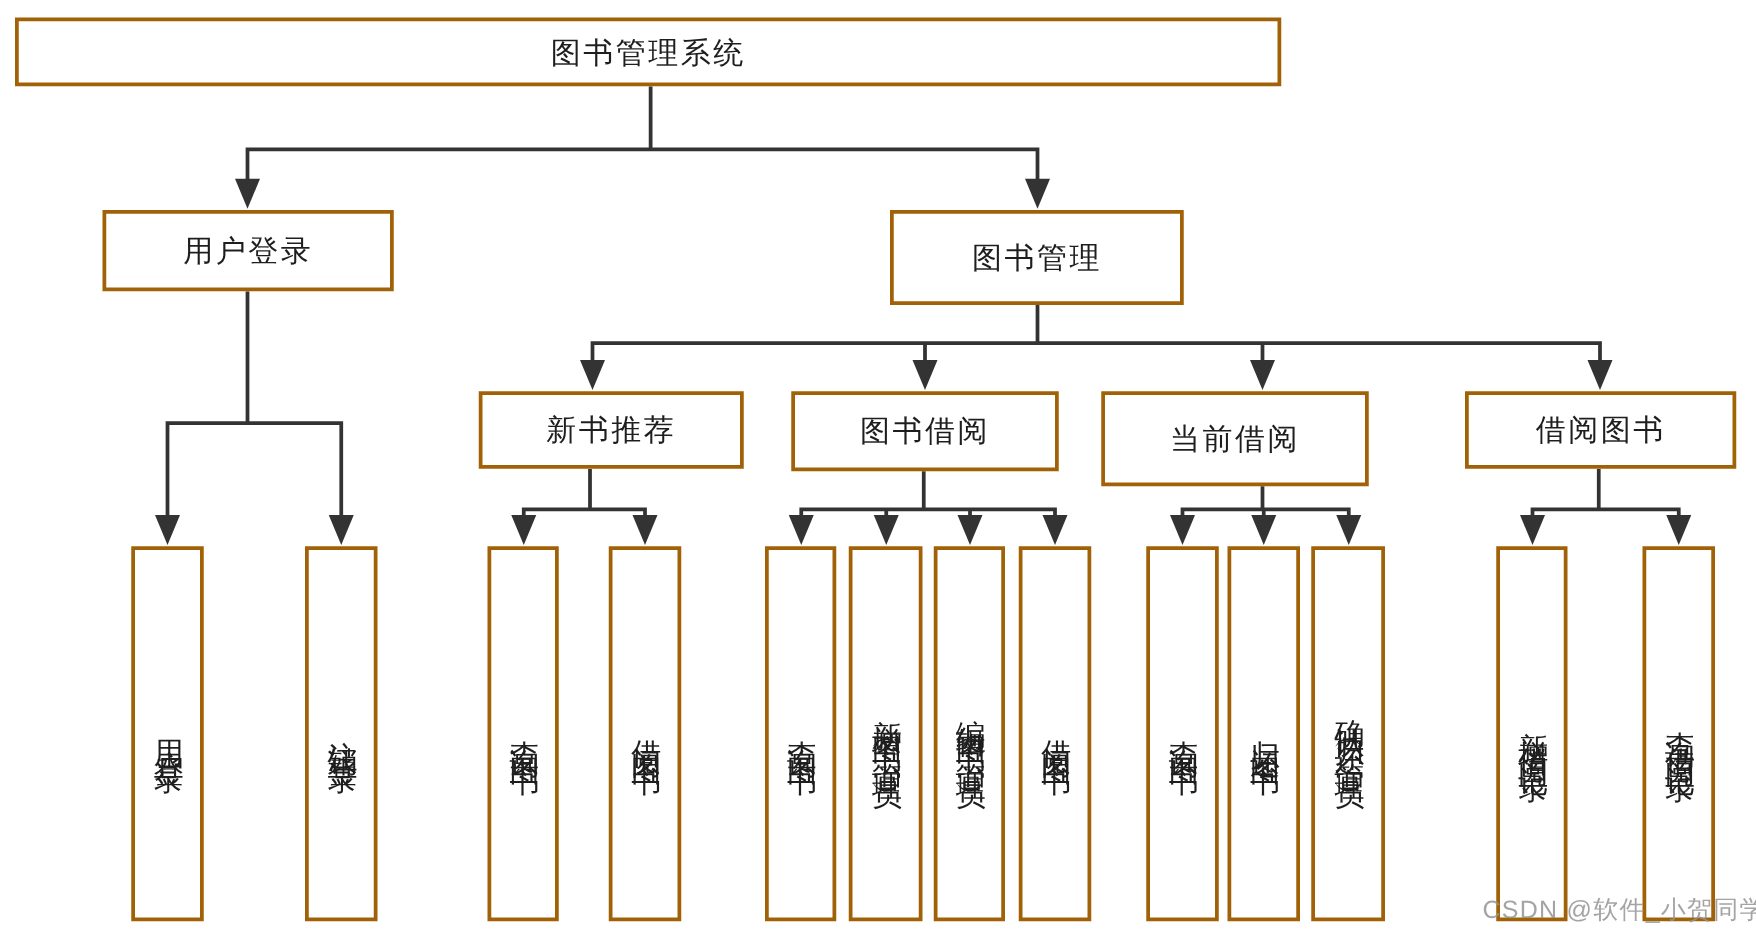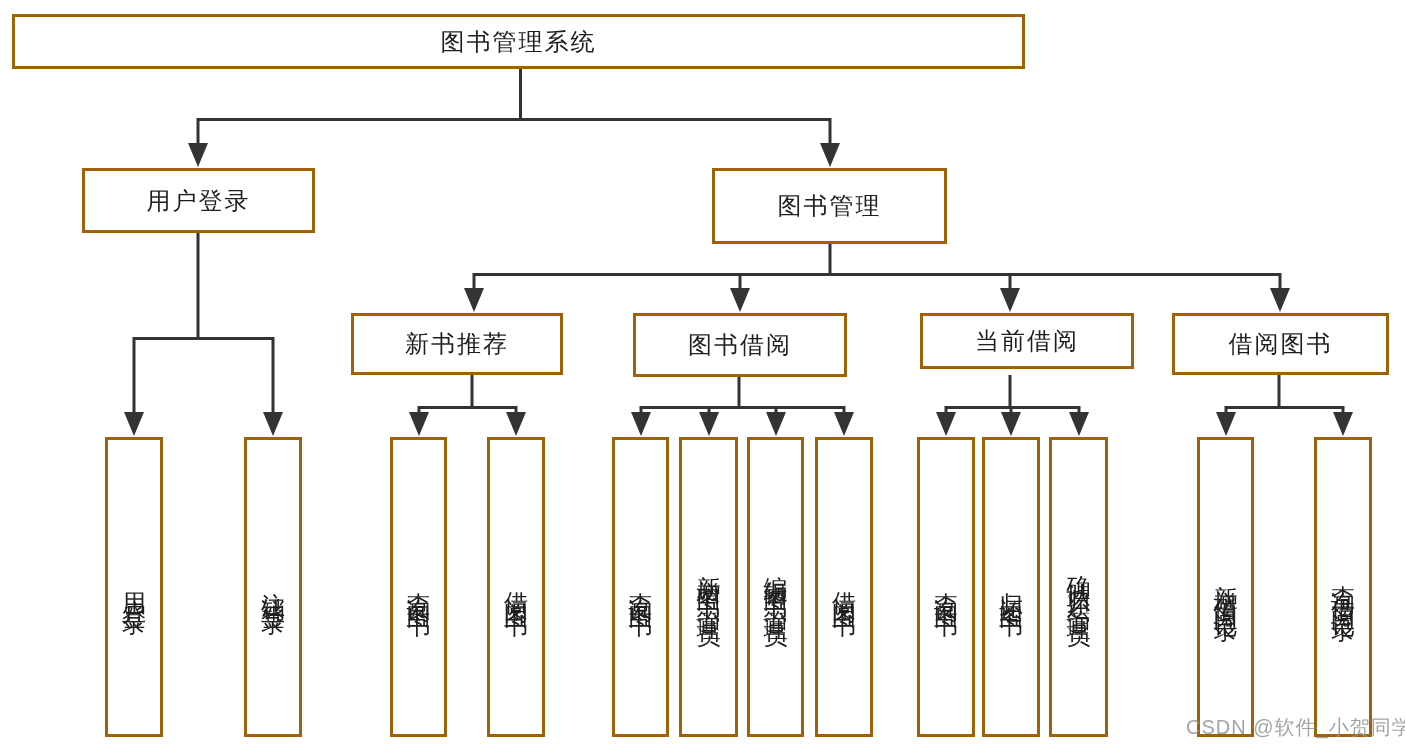--- a/index.html
+++ b/index.html
@@ -77,23 +77,23 @@
       <polygon points="1216,412 1236,412 1226,436"></polygon>
       <polygon points="1333,412 1353,412 1343,436"></polygon>
     </g>
   </svg>
 
   <div class="box h" style="left:12px;top:14px;width:1013px;height:55px">图书管理系统</div>
 
   <div class="box h" style="left:82px;top:168px;width:233px;height:65px">用户登录</div>
   <div class="box h" style="left:712px;top:168px;width:235px;height:76px">图书管理</div>
 
-  <div class="box h" style="left:351px;top:313px;width:212px;height:62px">新书推荐</div>
+  <div class="box h" style="left:383px;top:313px;width:212px;height:62px">新书推荐</div>
   <div class="box h" style="left:633px;top:313px;width:214px;height:64px">图书借阅</div>
-  <div class="box h" style="left:920px;top:313px;width:214px;height:56px">当前借阅</div>
+  <div class="box h" style="left:881px;top:313px;width:214px;height:76px">当前借阅</div>
   <div class="box h" style="left:1172px;top:313px;width:217px;height:62px">借阅图书</div>
 
   <div class="box v" style="left:105px;top:437px;width:58px;height:300px">用户登录</div>
   <div class="box v" style="left:244px;top:437px;width:58px;height:300px">注销登录</div>
 
   <div class="box v" style="left:390px;top:437px;width:57px;height:300px">查询图书</div>
   <div class="box v" style="left:487px;top:437px;width:58px;height:300px">借阅图书</div>
 
   <div class="box v" style="left:612px;top:437px;width:57px;height:300px">查询图书</div>
   <div class="box v" style="left:679px;top:437px;width:59px;height:300px">新增图书（管理员）</div>

